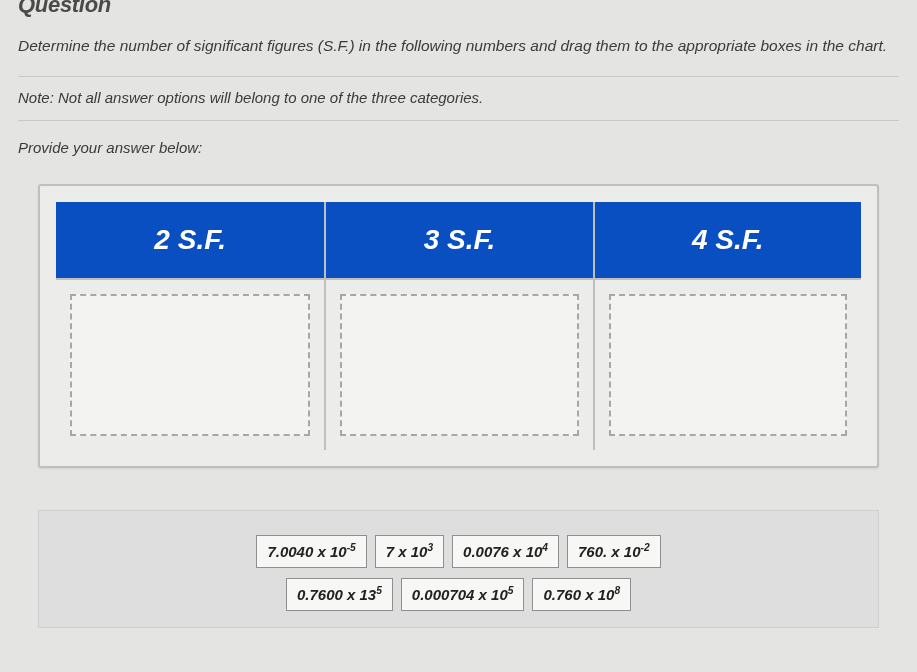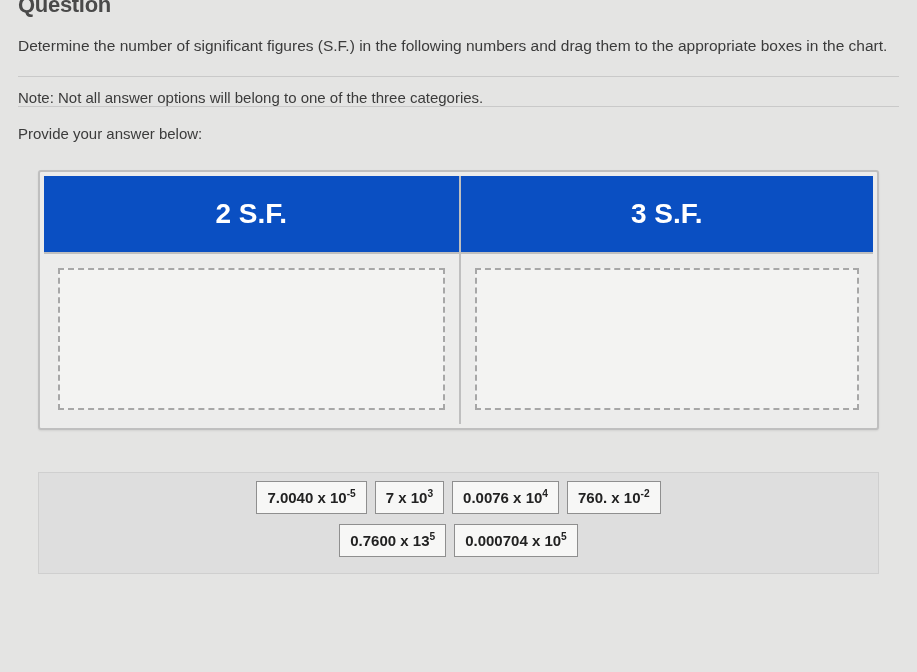--- a/index.html
+++ b/index.html
@@ -1,15 +1,15 @@
 <!DOCTYPE html>
 <html><head>
 <meta charset="utf-8">
 <style>
-  * { box-sizing: border-box; margin: 0; padding: 0; }
+  * { box-sizing: border-box; margin: 0; padding: 0; font-style: italic; }
   html, body {
     width: 917px;
     height: 672px;
     font-family: -apple-system, "Segoe UI", Helvetica, Arial, sans-serif;
     background: #e4e4e3;
     color: #333;
     overflow: hidden;
   }
   .page {
     padding: 0 18px 18px 18px;
@@ -25,35 +25,35 @@
   }
   .instruction {
     font-size: 15.5px;
     color: #3b3b3b;
     line-height: 1.55;
     margin-bottom: 18px;
   }
   .note {
     font-size: 15px;
     color: #3b3b3b;
-    padding: 12px 0 0 0;
+    padding: 12px 0 14px 0;
     border-top: 1px solid #c9c9c9;
     border-bottom: 1px solid #c9c9c9;
     margin-bottom: 18px;
   }
   .provide {
     font-size: 15px;
     color: #3b3b3b;
     margin-bottom: 28px;
   }
   .chart-wrap {
     background: #ececeb;
     border: 2px solid #bfbfbf;
     border-radius: 3px;
-    padding: 4px;
+    padding: 16px;
     margin: 0 20px 42px 20px;
     box-shadow: 0 1px 2px rgba(0,0,0,0.08);
     overflow: hidden;
   }
   .chart {
     display: flex;
   }
   .col {
     flex: 1;
     display: flex;
@@ -79,21 +79,21 @@
   .dropzone {
     width: 100%;
     height: 100%;
     border: 2px dashed #a7a7a7;
     background: #f3f3f2;
   }
   .options {
     margin: 18px 20px;
     background: #dedede;
     border: 1px solid #cfcfcf;
-    padding: 8px 14px 16px 14px;
+    padding: 24px 14px 16px 14px;
   }
   .opt-row {
     display: flex;
     justify-content: center;
     gap: 8px;
     flex-wrap: nowrap;
   }
   .opt-row + .opt-row { margin-top: 10px; }
   .chip {
     background: #f7f7f6;
@@ -128,29 +128,36 @@
         <div class="drop-cell">
           <div class="dropzone"></div>
         </div>
       </div>
       <div class="col">
         <div class="hdr">3 S.F.</div>
         <div class="drop-cell">
           <div class="dropzone"></div>
         </div>
       </div>
+      <div class="col">
+        <div class="hdr">4 S.F.</div>
+        <div class="drop-cell">
+          <div class="dropzone"></div>
+        </div>
+      </div>
     </div>
   </div>
 
   <div class="options">
     <div class="opt-row">
       <div class="chip"><span>7.0040 x 10</span><sup>-5</sup></div>
       <div class="chip"><span>7 x 10</span><sup>3</sup></div>
       <div class="chip"><span>0.0076 x 10</span><sup>4</sup></div>
       <div class="chip"><span>760. x 10</span><sup>-2</sup></div>
     </div>
     <div class="opt-row">
       <div class="chip"><span>0.7600 x 13</span><sup>5</sup></div>
       <div class="chip"><span>0.000704 x 10</span><sup>5</sup></div>
+      <div class="chip"><span>0.760 x 10</span><sup>8</sup></div>
     </div>
   </div>
 
 </div>
 
 </body></html>

